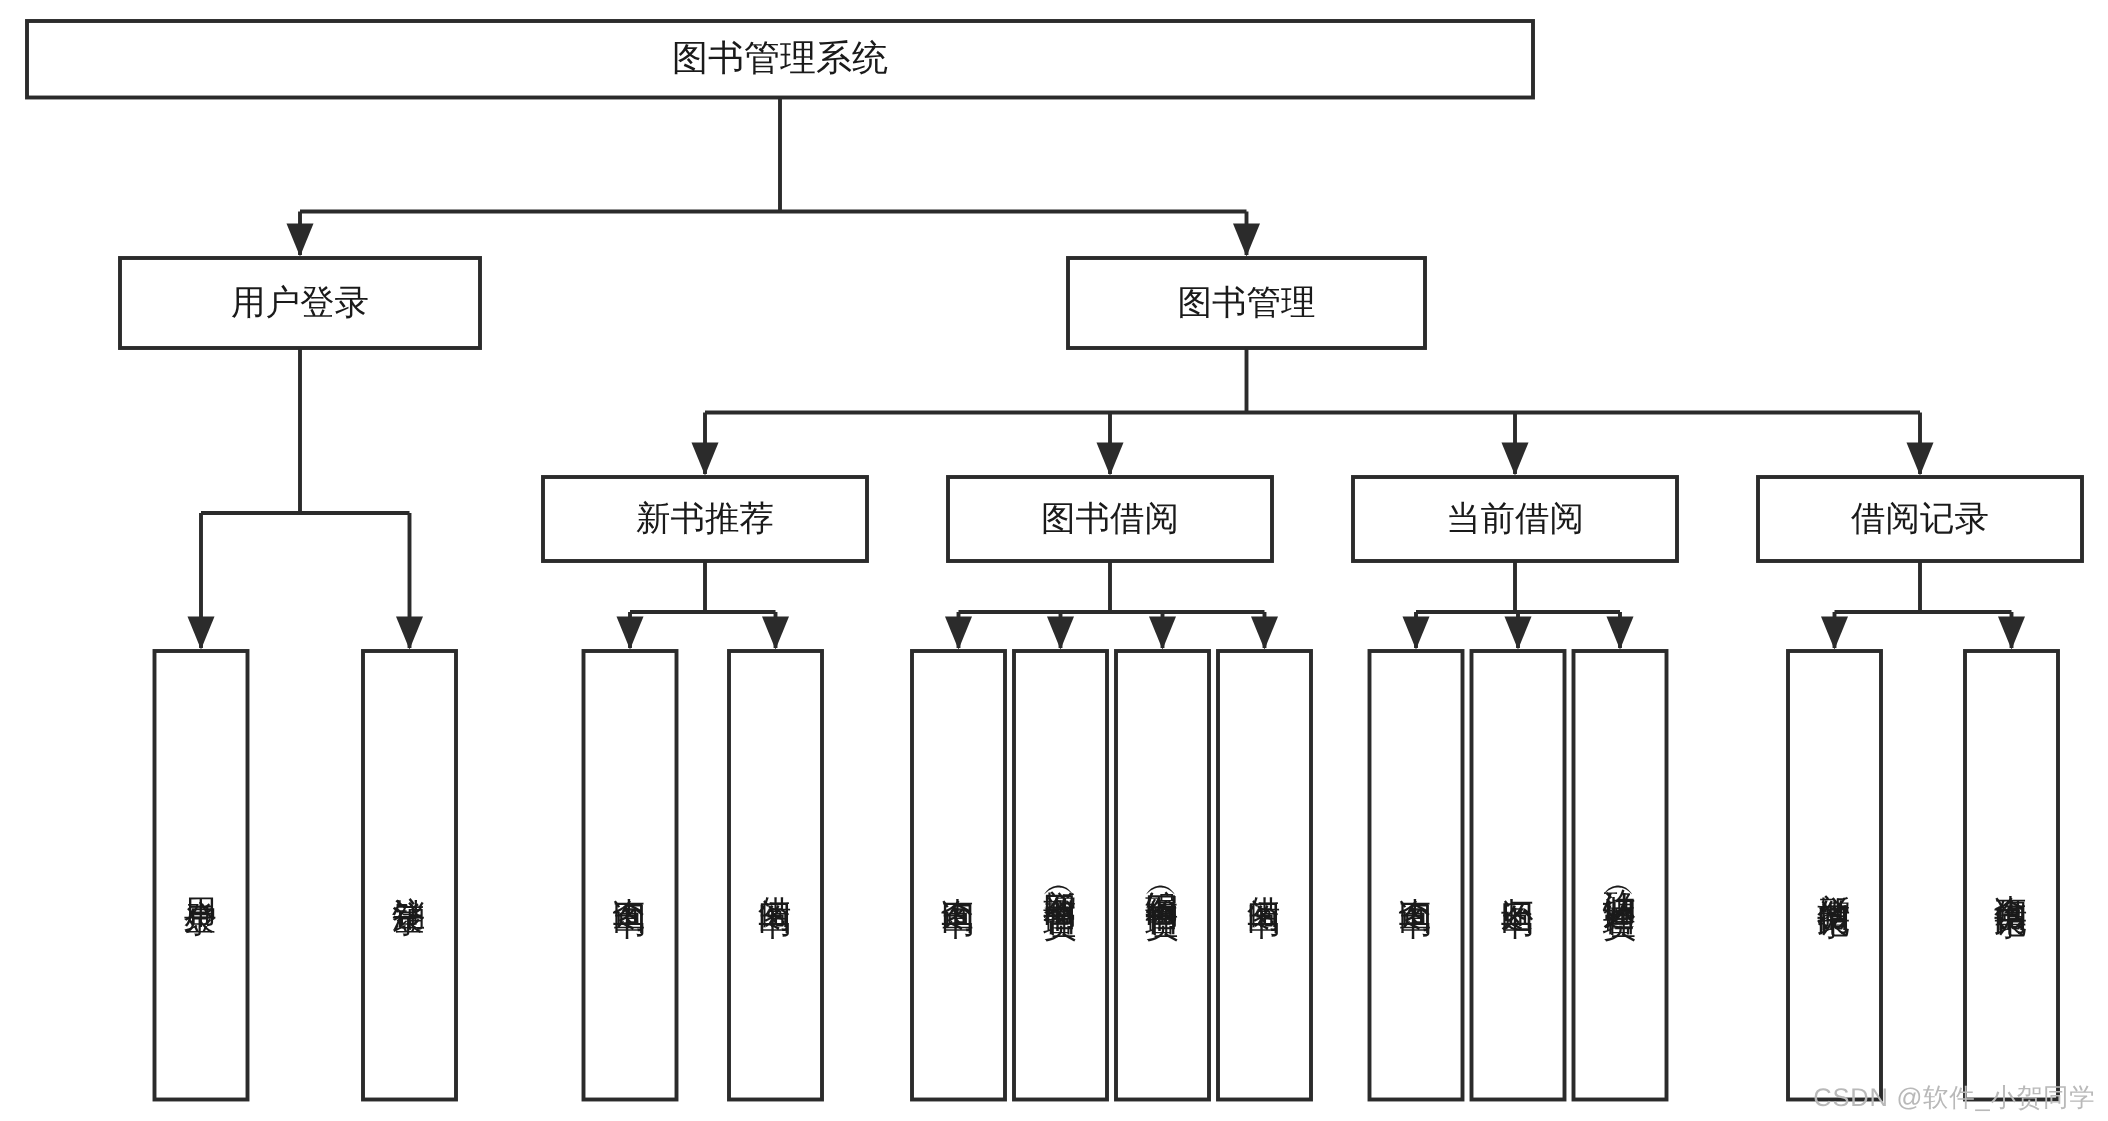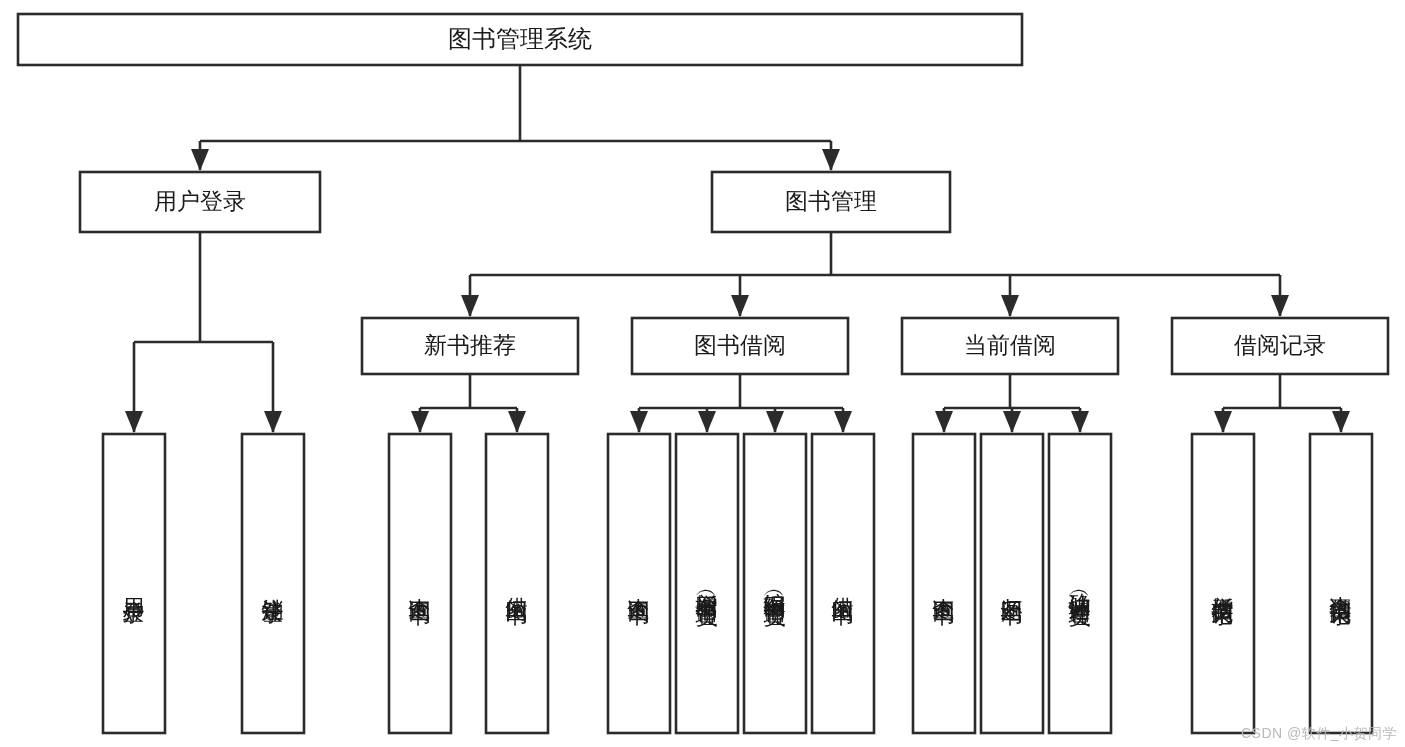--- a/index.html
+++ b/index.html
@@ -75,21 +75,21 @@
     line-height: 1.05;
     letter-spacing: 2px;
     color: #1a1a1a;
     white-space: nowrap;
   }
   .watermark {
     position: absolute;
     right: 8px;
     bottom: 4px;
     font-family: "Liberation Sans", "DejaVu Sans", sans-serif;
-    font-size: 14px;
+    font-size: 17px;
     color: #b9b9b9;
     letter-spacing: 0.5px;
     user-select: none;
     text-align: right;
   }
 </style>
 </head>
 <body>
 
 <div id="diagram-root">

